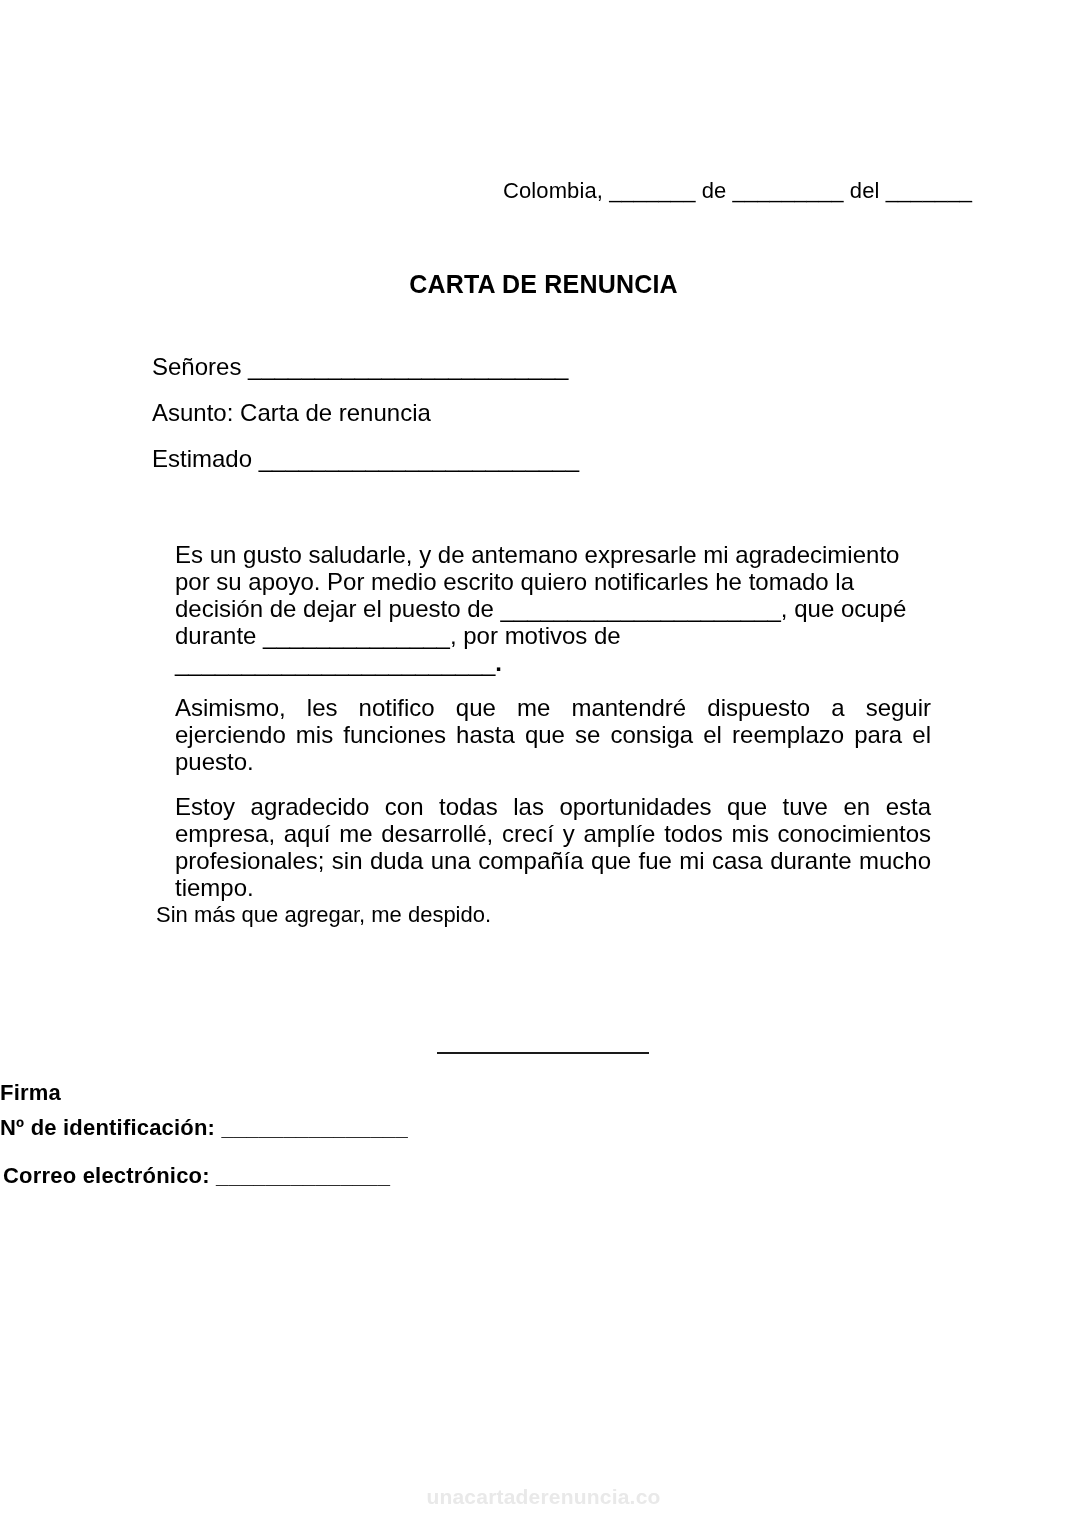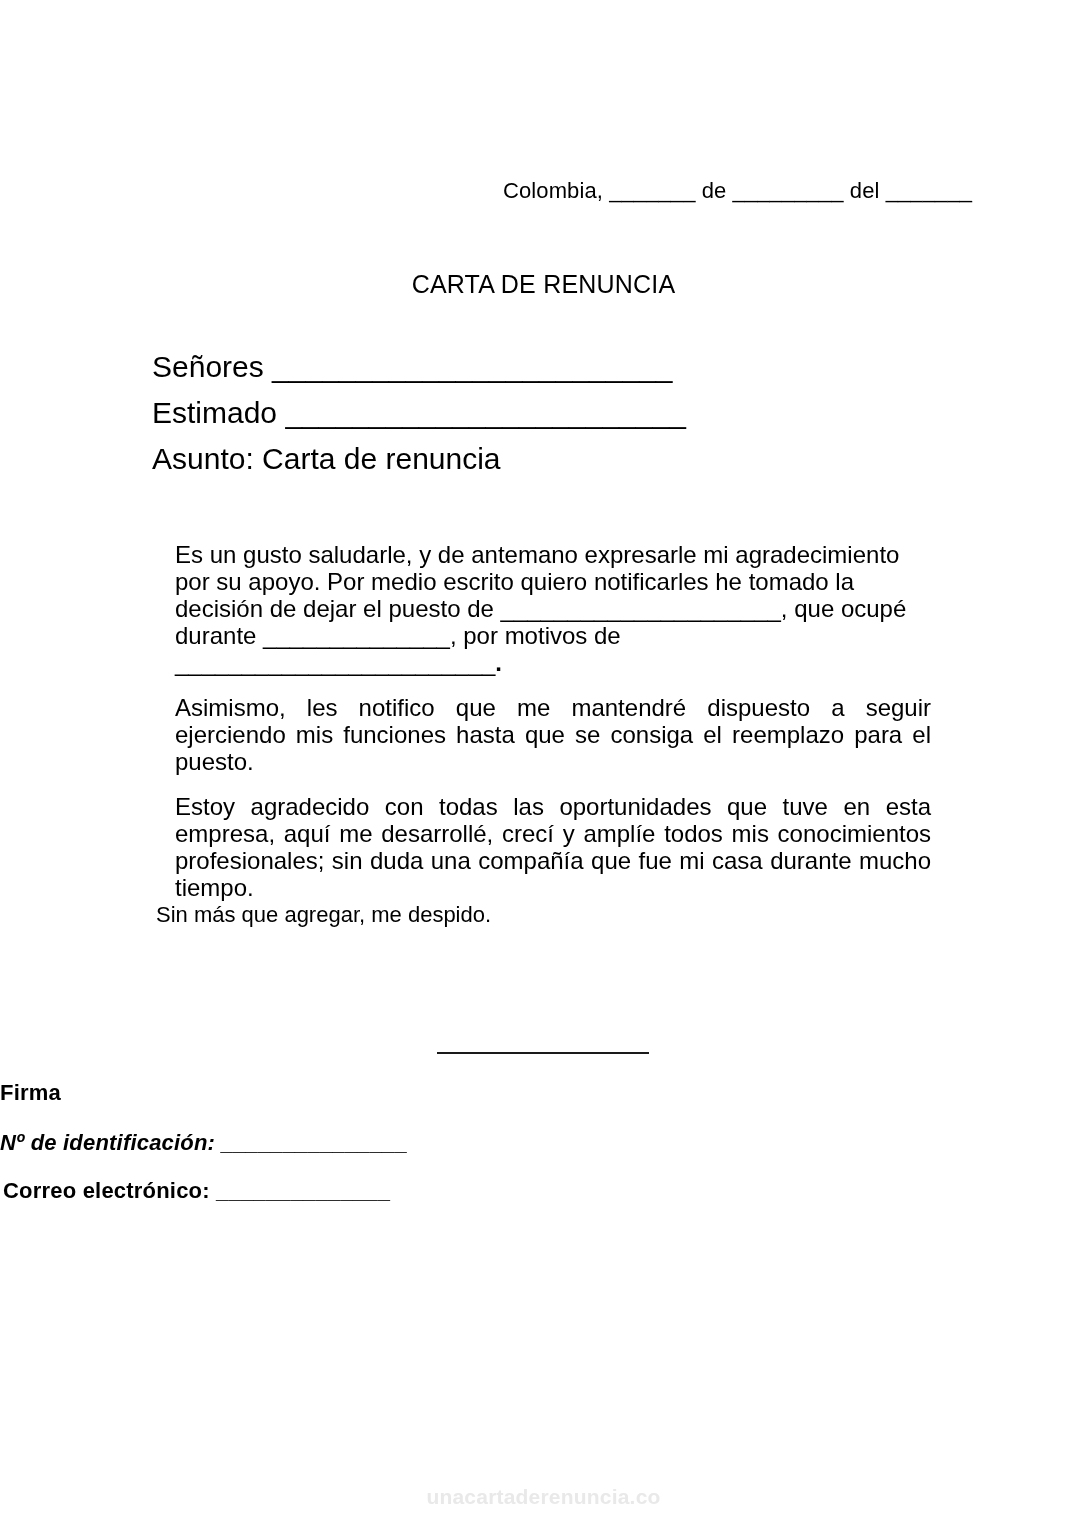--- a/index.html
+++ b/index.html
@@ -38,33 +38,33 @@
   }
 
   
   .doc-title {
     position: absolute;
     left: 0;
     top: 270px;
     width: 1087px;
     text-align: center;
     font-size: 25px;
-    font-weight: normal;
+    font-weight: bold;
     letter-spacing: 0.2px;
   }
 
   
   .addr-block {
     position: absolute;
     left: 152px;
     top: 352px;
     width: 700px;
   }
   .addr-line {
-    font-size: 30px;
+    font-size: 24px;
     line-height: 30px;
     margin-bottom: 16px;
     white-space: nowrap;
   }
   .addr-line:last-child { margin-bottom: 0; }
 
   
   .body-block {
     position: absolute;
     left: 152px;
@@ -107,26 +107,25 @@
     position: relative;
     left: -1px;
   }
   .sign-firma {
     margin-top: 26px;
     font-size: 22px;
     font-weight: bold;
     letter-spacing: 0.2px;
   }
   .sign-id {
-    margin-top: 24px;
+    margin-top: 9px;
     font-size: 22px;
     font-weight: bold;
     white-space: nowrap;
     letter-spacing: 0.2px;
-    font-style: italic;
   }
   .sign-email {
     margin-top: 22px;
     font-size: 22px;
     font-weight: bold;
     white-space: nowrap;
     letter-spacing: 0.2px;
     position: relative;
     left: 3px;
   }
@@ -148,22 +147,22 @@
 <body>
 
 <div class="page">
 
   <div class="date-line">Colombia, _______ de _________ del _______</div>
 
   <div class="doc-title">CARTA DE RENUNCIA</div>
 
   <div class="addr-block">
     <div class="addr-line">Señores ________________________</div>
+    <div class="addr-line">Asunto: Carta de renuncia</div>
     <div class="addr-line">Estimado ________________________</div>
-    <div class="addr-line">Asunto: Carta de renuncia</div>
   </div>
 
   <div class="body-block">
     <p class="para left"><span>Es un gusto saludarle, y de antemano expresarle mi agradecimiento por su apoyo. Por medio escrito quiero notificarles he tomado la decisión de dejar el puesto de _____________________, que ocupé durante ______________, por motivos de ________________________</span><b>.</b></p>
 
     <p class="para justify">Asimismo, les notifico que me mantendré dispuesto a seguir ejerciendo mis funciones hasta que se consiga el reemplazo para el puesto.</p>
 
     <p class="para justify">Estoy agradecido con todas las oportunidades que tuve en esta empresa, aquí me desarrollé, crecí y amplíe todos mis conocimientos profesionales; sin duda una compañía que fue mi casa durante mucho tiempo.</p>
   </div>
 

